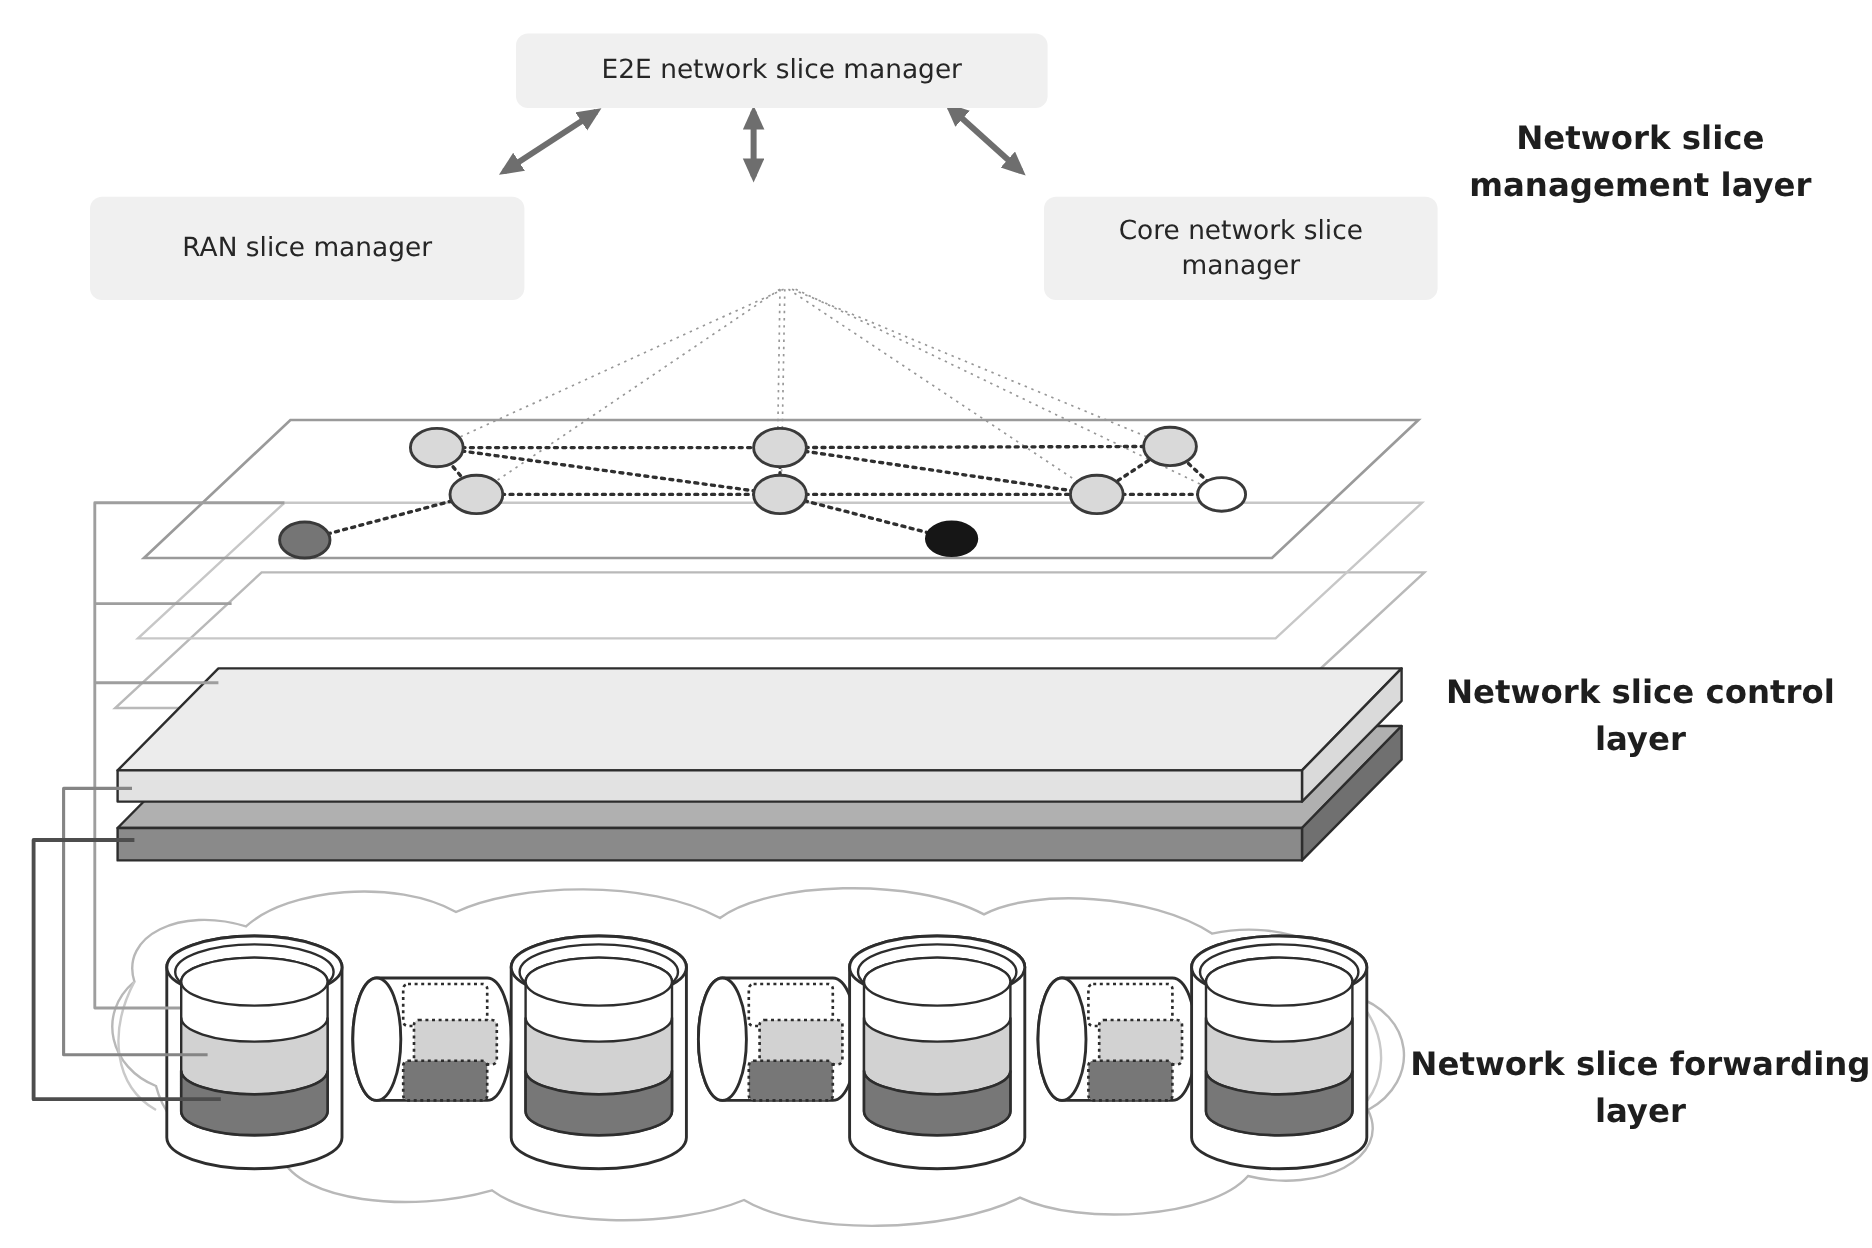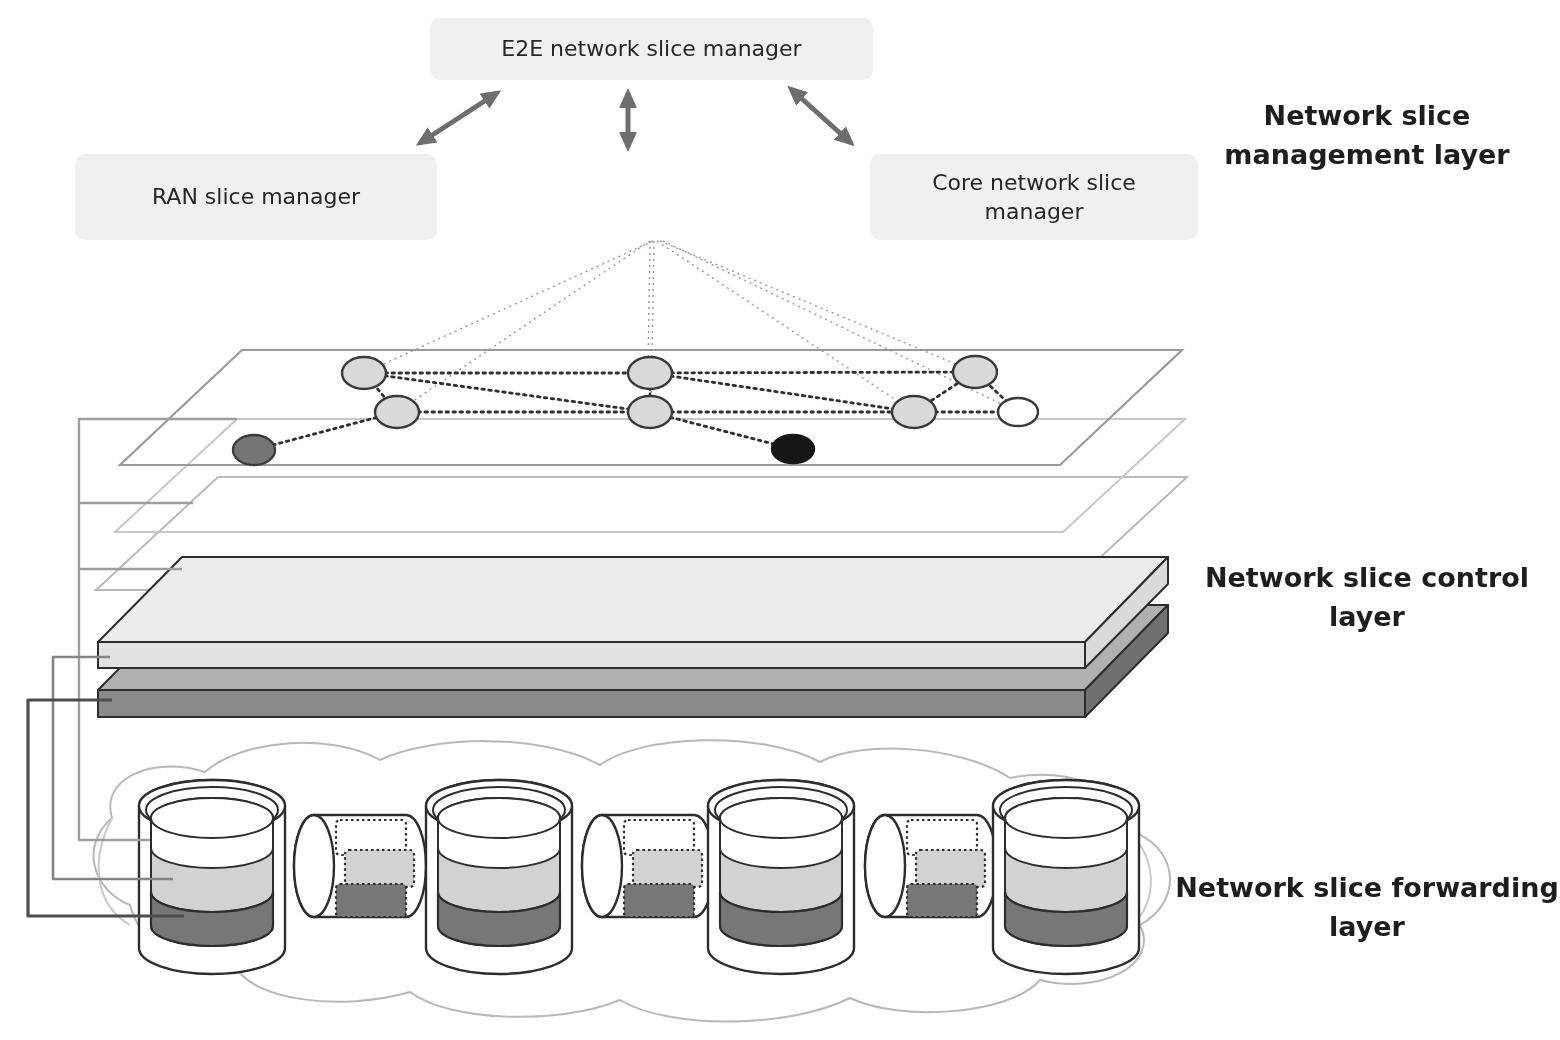--- a/index.html
+++ b/index.html
@@ -4,21 +4,21 @@
 <style>
   html,body{margin:0;padding:0;background:#ffffff;}
   .stage{
     position:relative;width:1560px;height:1040px;background:#ffffff;overflow:hidden;
     font-family:"DejaVu Sans","Liberation Sans",sans-serif;
   }
   .stage svg{position:absolute;left:0;top:0;}
   .mgmt-box{
     position:absolute;background:#f0f0f0;border-radius:10px;
     display:flex;align-items:center;justify-content:center;text-align:center;
-    color:#262626;font-size:22px;line-height:1.32;padding:0 22px;box-sizing:border-box;
+    color:#262626;font-size:22px;line-height:1.32;padding:0 22px;box-sizing:border-box;margin-top:10px;
   }
   .layer-label{
     position:absolute;width:390px;text-align:center;color:#1e1e1e;
     font-size:27px;font-weight:600;line-height:39px;
   }
   
   .plane1{fill:none;stroke:#9a9a9a;stroke-width:2.2;}
   .plane2{fill:none;stroke:#c7c7c7;stroke-width:2;}
   .plane3{fill:none;stroke:#b9b9b9;stroke-width:2;}
   .ray{fill:none;stroke:#979797;stroke-width:1.4;stroke-dasharray:2 4;}

